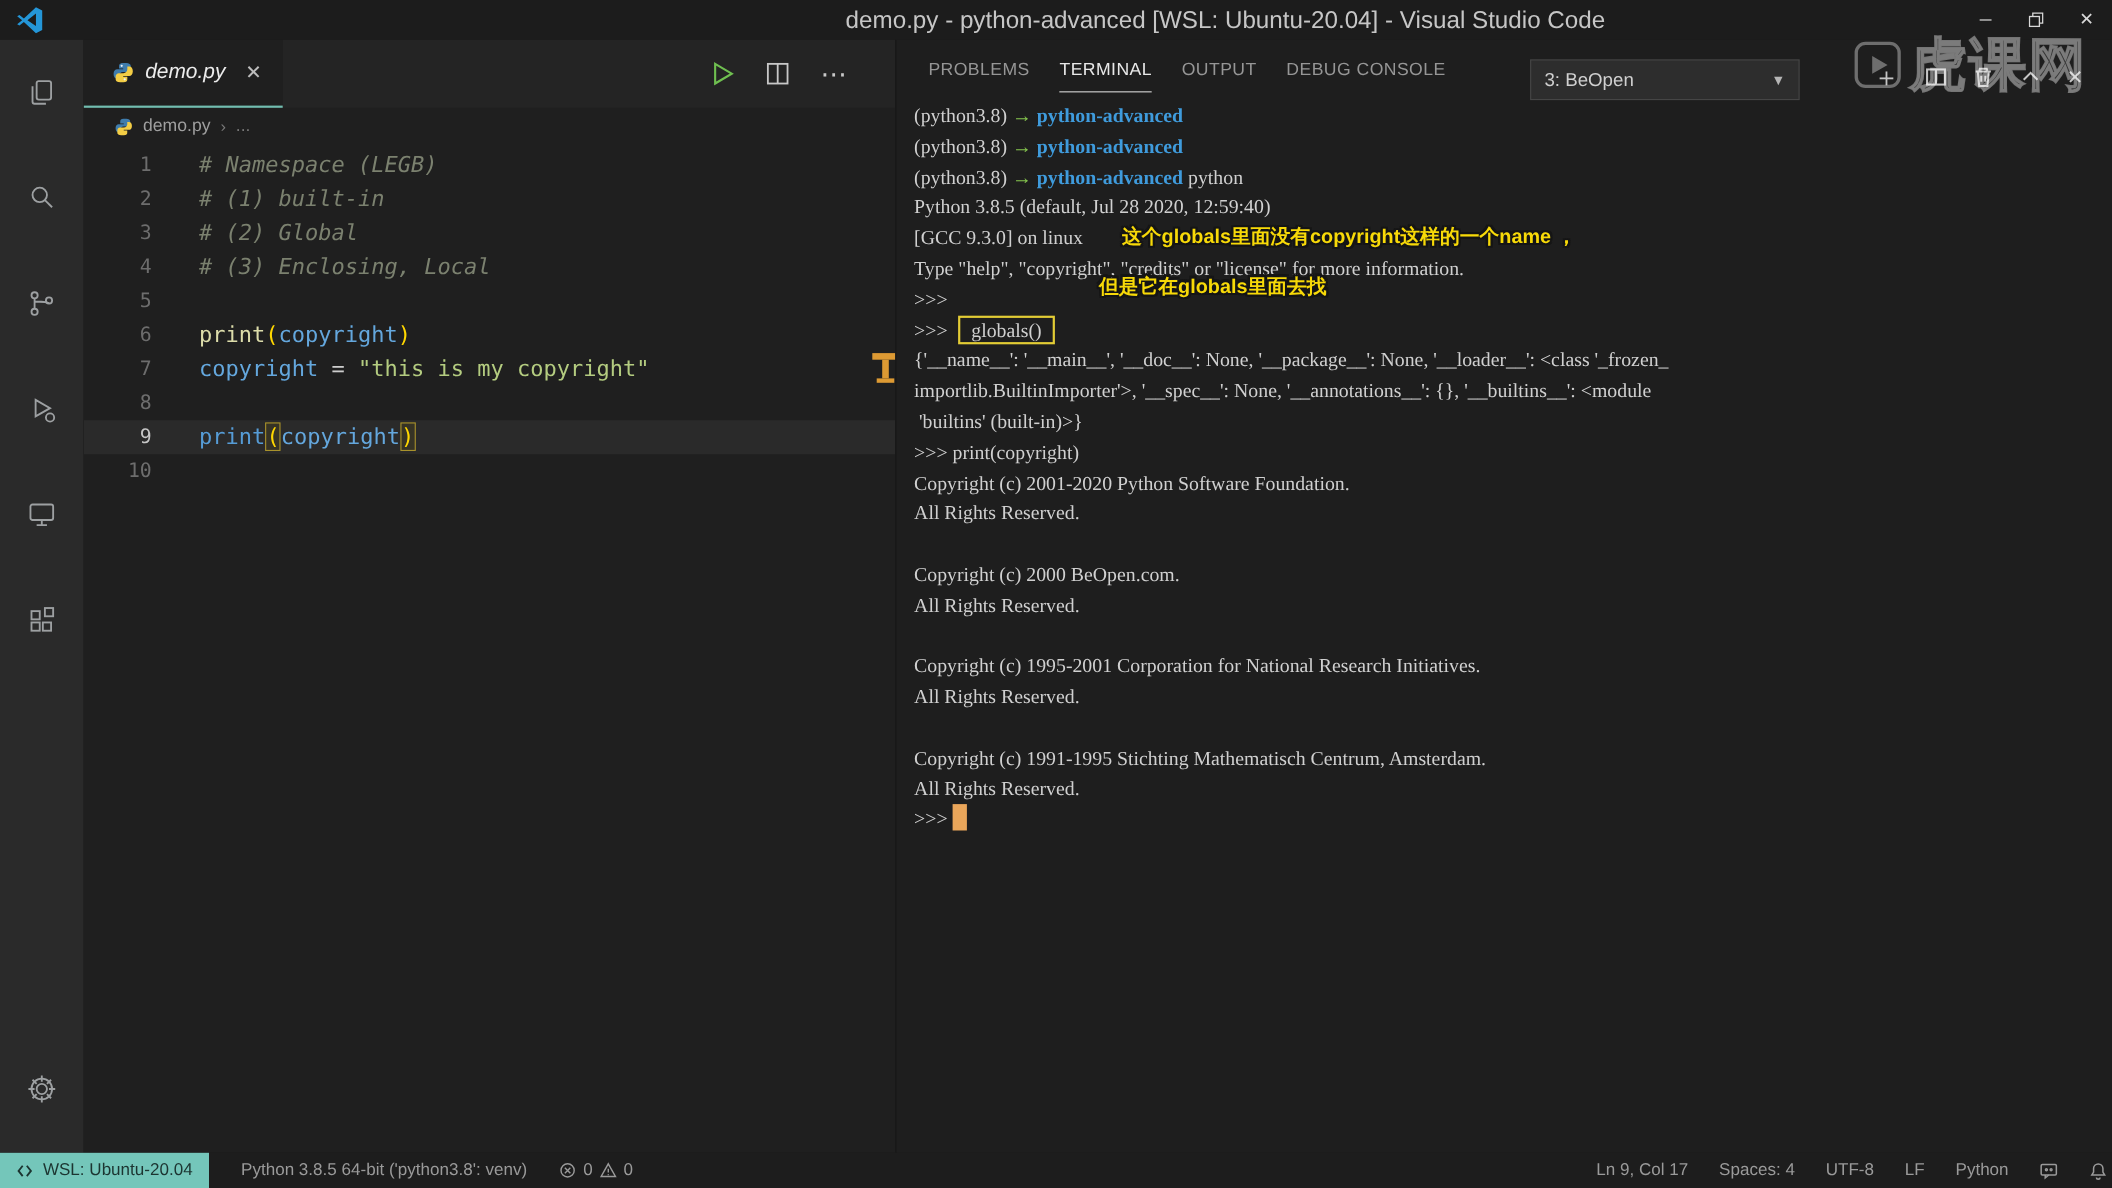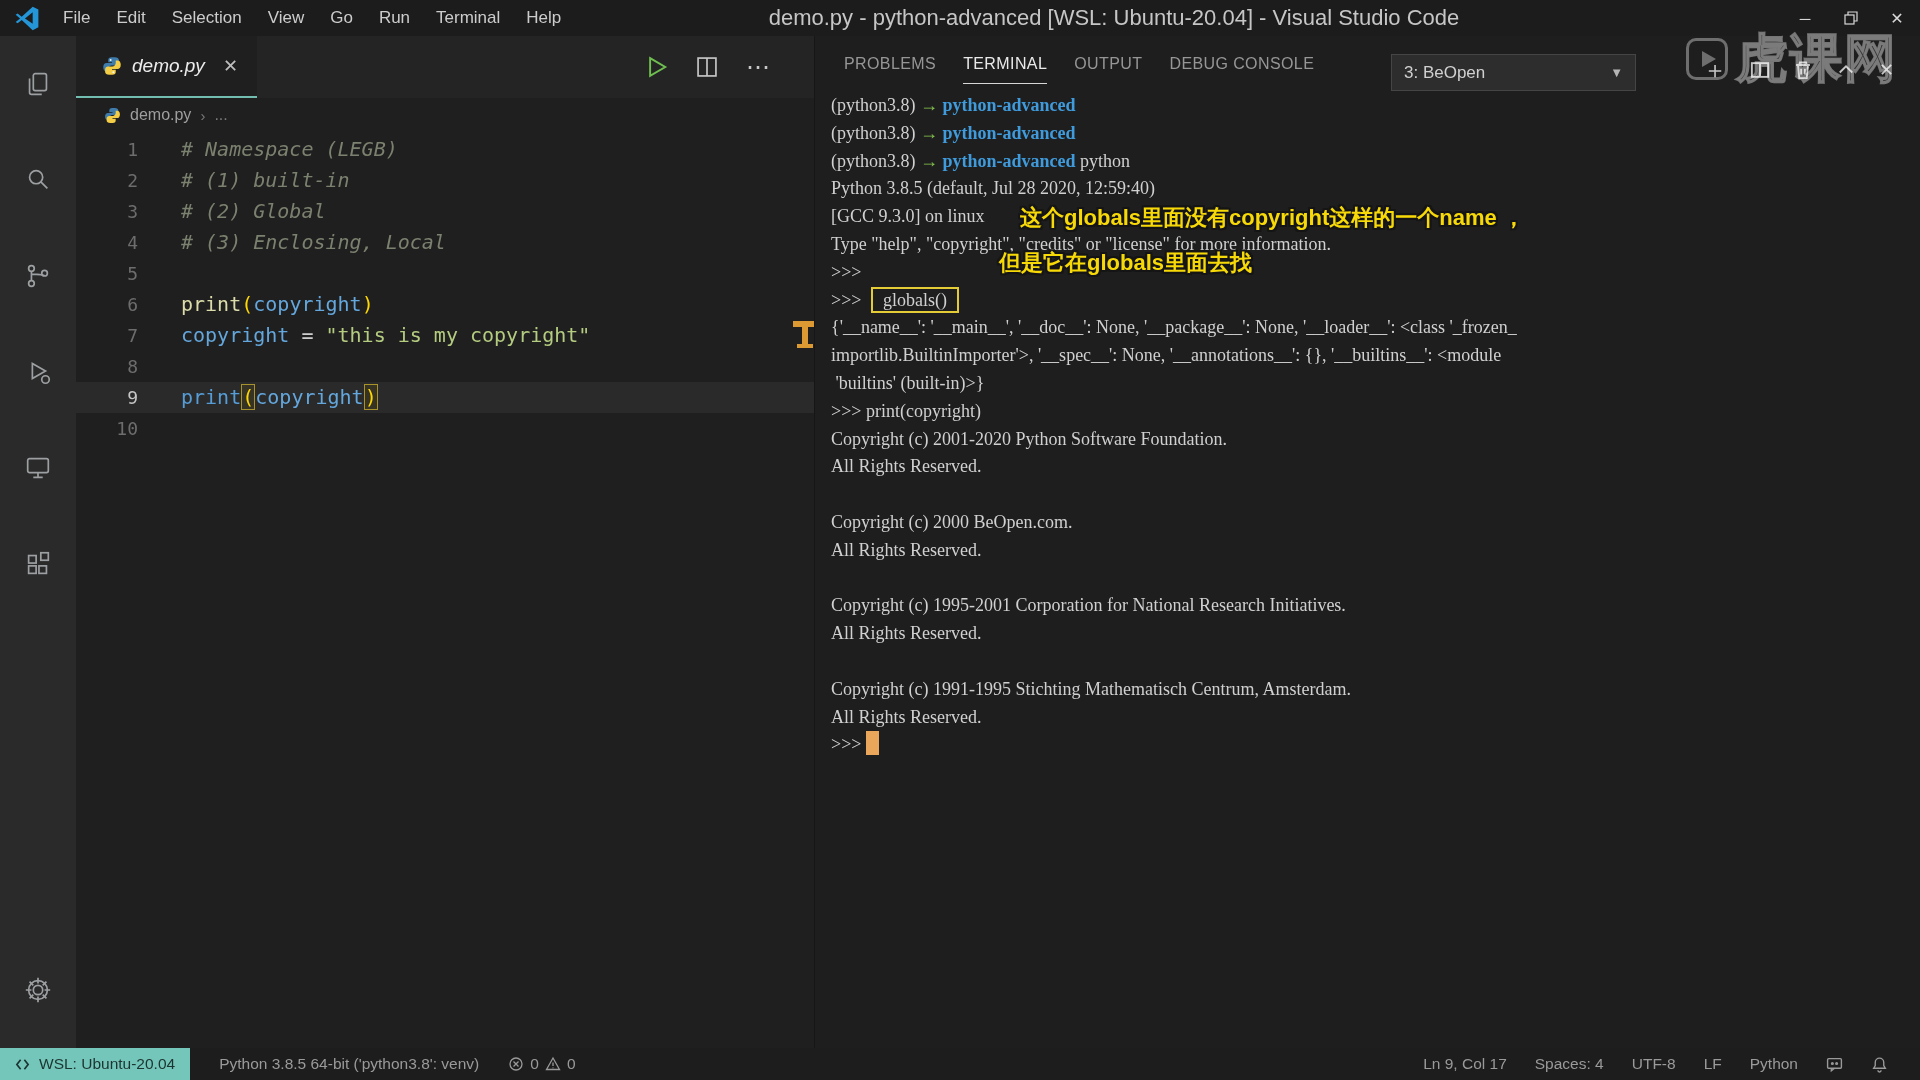--- a/index.html
+++ b/index.html
@@ -83,36 +83,36 @@
 
   .terminal { position:absolute; left:16px; top:56px; right:0; bottom:0; overflow:hidden;
               font-family:Liberation Serif, serif; font-size:18px; white-space:pre; }
   .tline { height:27.8px; line-height:27.8px; }
   .tg-d     { color:#d0d0d0; }
   .tg-arrow { color:#84c34e; font-weight:bold; }
   .tg-path  { color:#3f9bdc; font-weight:bold; }
   .tg-box   { color:#d0d0d0; border:2px solid #e3cc35; padding:1px 10px; margin-left:5px; }
   .tg-cursor{ display:inline-block; width:13px; height:24px; background:#eaa65a; vertical-align:-5px; }
 
-  .t-ann { position:absolute; color:#f7d908; font-weight:bold; font-size:22px; white-space:nowrap;
+  .t-ann { position:absolute; color:#f7d908; font-weight:bold; font-size:18px; white-space:nowrap;
            font-family:"Liberation Sans", sans-serif;
            text-shadow:-2px -2px 0 #151515, 2px -2px 0 #151515, -2px 2px 0 #151515, 2px 2px 0 #151515,
                        -2px 0 0 #151515, 2px 0 0 #151515, 0 -2px 0 #151515, 0 2px 0 #151515; }
   .ann1 { left:205px; top:167px; }
   .ann2 { left:184px; top:212px; }
 
   
   .statusbar { position:absolute; left:0; bottom:0; width:1920px; height:32px; background:#1d1d1d;
                display:flex; align-items:center; font-size:15.5px; color:#9a9a9a; }
   .remote { height:32px; background:#74c6ba; color:#1c3531; display:flex; align-items:center;
             padding:0 15px; gap:9px; }
   .remote svg { stroke:#1c3531; fill:none; stroke-width:1.8; }
   .sb-item { margin-left:29px; display:flex; align-items:center; gap:6px; }
   .sb-item svg { stroke:#9a9a9a; fill:none; stroke-width:1.3; }
-  .sb-right { margin-left:auto; display:flex; align-items:center; gap:28px; padding-right:32px; }
+  .sb-right { margin-left:auto; display:flex; align-items:center; gap:28px; padding-right:4px; }
   .sb-right .sb-item { margin-left:0; }
 
   
   .watermark { position:absolute; left:1686px; top:24px; display:flex; align-items:center; gap:8px;
                opacity:.55; z-index:9; pointer-events:none; }
   .wm-logo { width:42px; height:42px; border:3px solid rgba(255,255,255,.65); border-radius:10px;
              position:relative; }
   .wm-logo:after { content:""; position:absolute; left:13px; top:10px;
                    border-left:14px solid rgba(255,255,255,.65); border-top:8px solid transparent;
                    border-bottom:8px solid transparent; }
@@ -121,30 +121,20 @@
 </style>
 </head>
 <body>
 
 <div class="app">
 
   <div class="titlebar">
     <svg class="vscode-logo" viewBox="0 0 32 32">
       <path d="M23 2 L9.5 14.5 L4.5 10.5 L2 12 L7.5 16.5 L2 21 L4.5 22.5 L9.5 18.5 L23 31 L30 27.5 V5.5 Z M23 9 V23 L13.5 16.5 Z" fill="#2496d8"></path>
     </svg>
-    <div class="menus">
-        <span class="menu-item">File</span>
-        <span class="menu-item">Edit</span>
-        <span class="menu-item">Selection</span>
-        <span class="menu-item">View</span>
-        <span class="menu-item">Go</span>
-        <span class="menu-item">Run</span>
-        <span class="menu-item">Terminal</span>
-        <span class="menu-item">Help</span>
-      </div>
     <div class="win-title">demo.py - python-advanced [WSL: Ubuntu-20.04] - Visual Studio Code</div>
     <div class="win-controls">
       <div class="wc wc-min">─</div>
       <div class="wc">
         <svg width="14" height="14" viewBox="0 0 14 14">
           <rect x="1" y="4" width="9" height="9" fill="none" stroke="#d8d8d8" stroke-width="1.2"></rect>
           <path d="M4 4V1h9v9h-3" fill="none" stroke="#d8d8d8" stroke-width="1.2"></path>
         </svg>
       </div>
       <div class="wc wc-close">✕</div>

